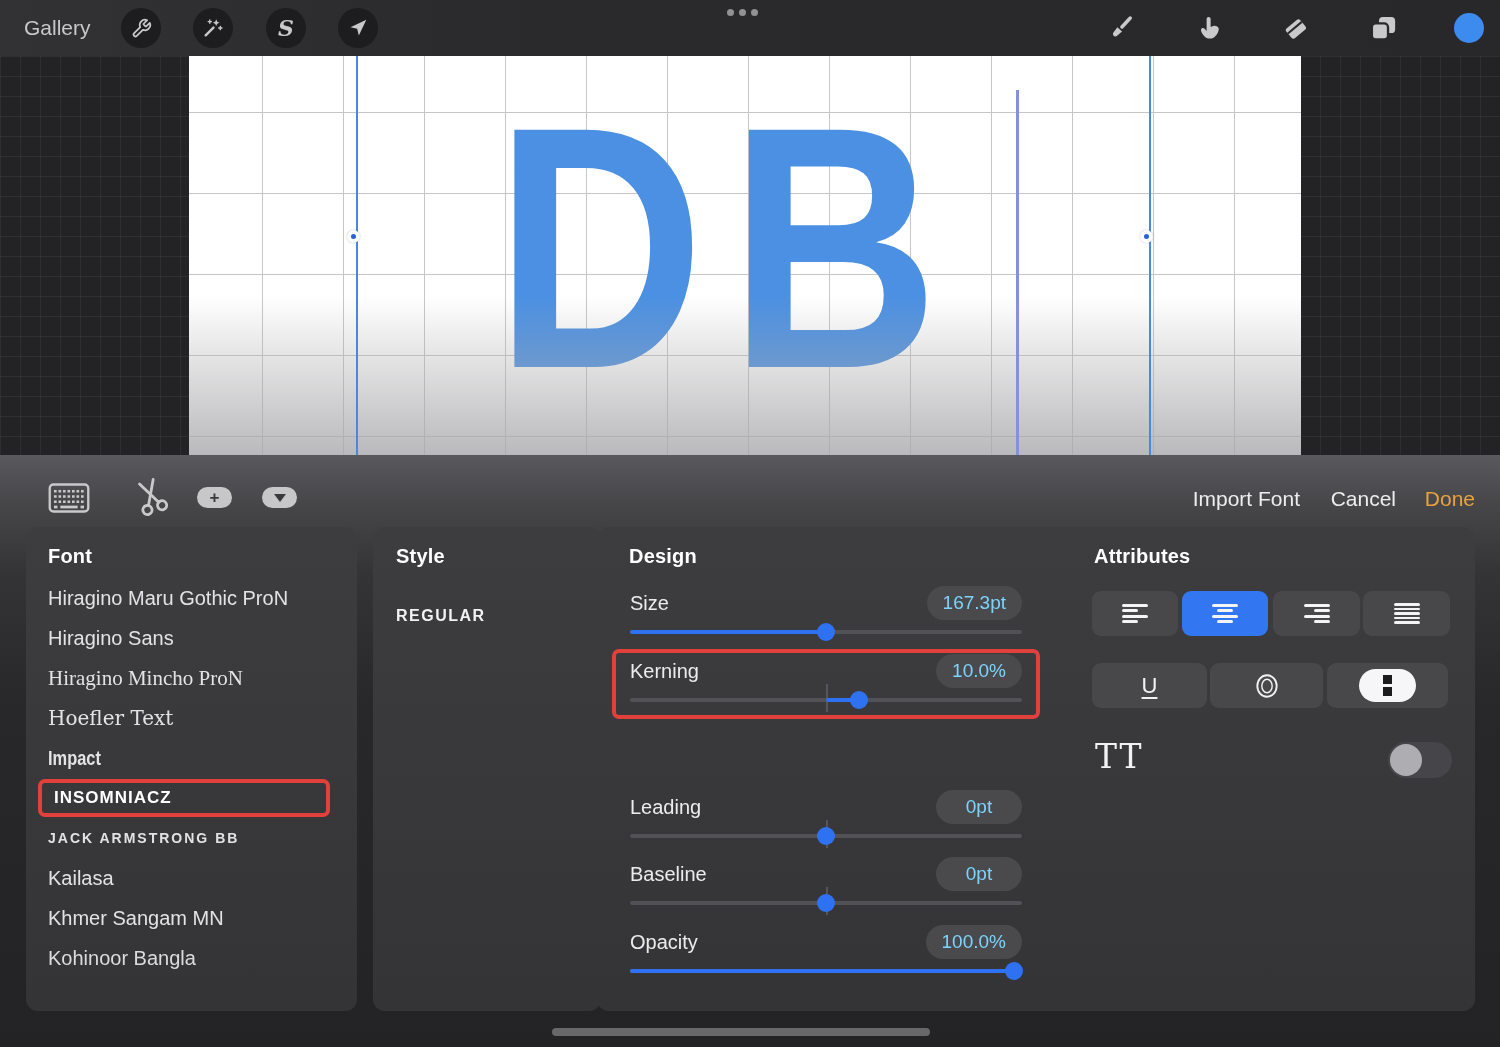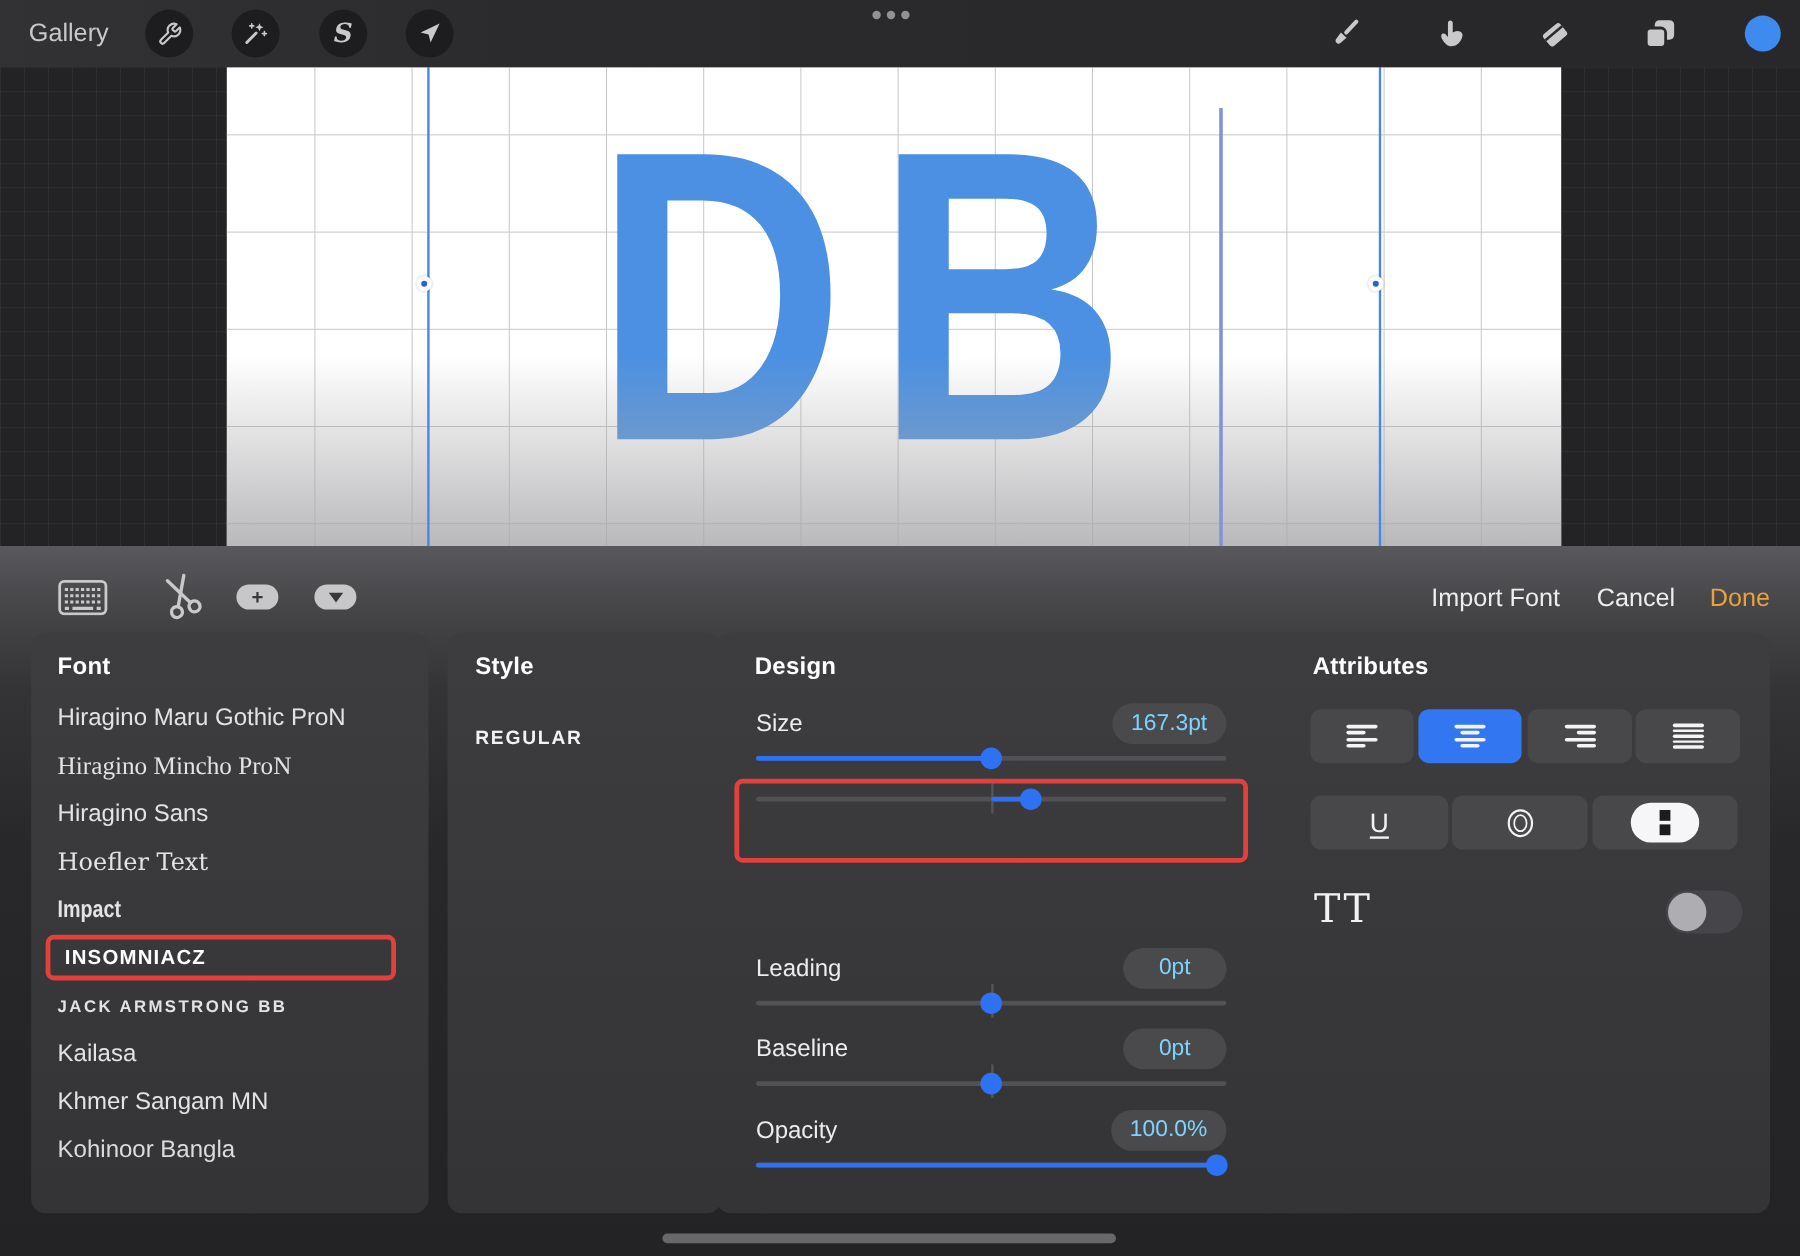--- a/index.html
+++ b/index.html
@@ -259,24 +259,24 @@
     <button class="sheet-action" style="right:104px;">Cancel</button>
     <button class="sheet-action done" style="right:25px;">Done</button>
 
     <section class="card card-font">
       <h2>Font</h2>
       <ul class="font-list">
         <li>
             <span class="f-sans">Hiragino Maru Gothic ProN</span>
           </li>
         <li>
+            <span class="f-sans">Hiragino Sans</span>
+          </li>
+        <li>
             <span class="f-serif">Hiragino Mincho ProN</span>
-          </li>
-        <li>
-            <span class="f-sans">Hiragino Sans</span>
           </li>
         <li>
             <span class="f-serif2">Hoefler Text</span>
           </li>
         <li>
             <span class="f-impact">Impact</span>
           </li>
         <li>
           <span class="sel-bg"></span>
           <span class="f-comic" style="padding-left:6px;">INSOMNIACZ</span>
@@ -312,20 +312,24 @@
           <button class="s-pill">167.3pt</button>
         </div>
         <div class="s-trackwrap">
           <div class="s-track"></div>
           <div class="s-fill" style="left:0; width:50%;"></div>
           <div class="s-thumb" style="left:50%;"></div>
         </div>
       </div>
 
       <div class="slider-row" style="top:127px;">
+        <div class="s-head">
+          <span class="s-label">Kerning</span>
+          <button class="s-pill">10.0%</button>
+        </div>
         <div class="s-trackwrap">
           <div class="s-tick"></div>
           <div class="s-track"></div>
           <div class="s-fill" style="left:50%; width:8.5%;"></div>
           <div class="s-thumb" style="left:58.5%;"></div>
         </div>
       </div>
 
 
       <div class="slider-row" style="top:263px;">

